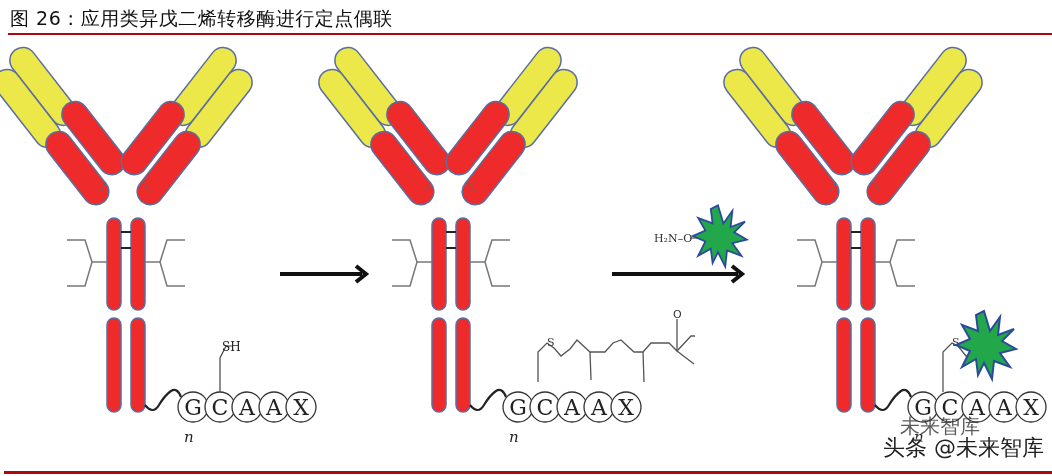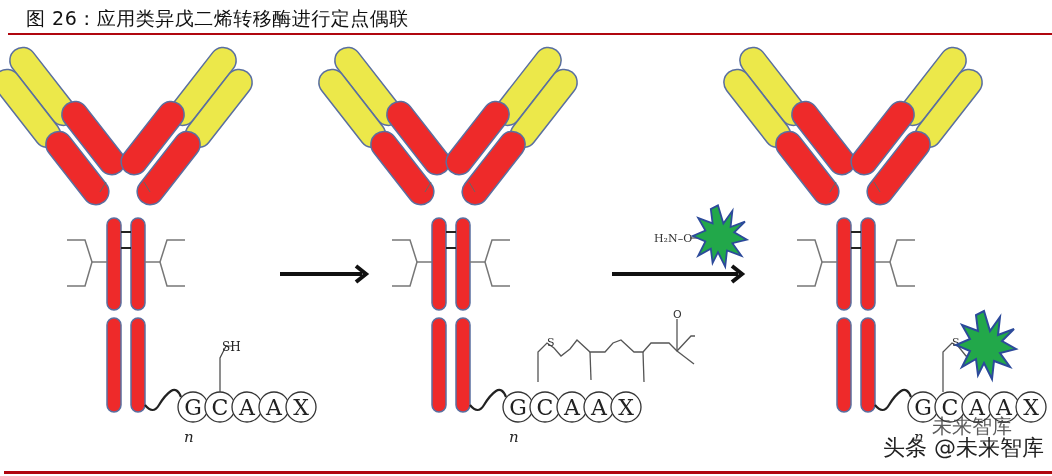--- a/index.html
+++ b/index.html
@@ -1,22 +1,22 @@
 <!DOCTYPE html>
 <html><head>
 <meta charset="utf-8">
 <style>
   html, body { margin: 0; padding: 0; background: #ffffff; }
   body { width: 1052px; height: 476px; position: relative; overflow: hidden; font-family: "DejaVu Sans", sans-serif; }
-  .title { position: absolute; left: 26px; top: 6px; font-size: 19px; color: #111; letter-spacing: 0.5px; line-height: 24px; }
+  .title { position: absolute; left: 10px; top: 6px; font-size: 19px; color: #111; letter-spacing: 0.5px; line-height: 24px; }
   .rule-top { position: absolute; left: 8px; right: 0; top: 33px; height: 2px; background: #b0060f; }
   .rule-bottom { position: absolute; left: 4px; right: 0; top: 471px; height: 3px; background: #b0060f; }
   svg.stage { position: absolute; left: 0; top: 0; }
   .watermark { position: absolute; right: 8px; top: 433px; font-size: 22px; color: #222; text-shadow: 0 0 2px #fff, 0 0 2px #fff; }
-  .wm-small { position: absolute; left: 932px; top: 413px; font-size: 20px; color: #333; opacity: 0.8; }
+  .wm-small { position: absolute; left: 900px; top: 413px; font-size: 20px; color: #333; opacity: 0.8; }
 </style>
 </head>
 <body>
 
 <div class="title">图 26：应用类异戊二烯转移酶进行定点偶联</div>
 <div class="rule-top"></div>
 
 <svg class="stage" width="1052" height="476" viewBox="0 0 1052 476">
   <defs>
     <g id="antibody">

